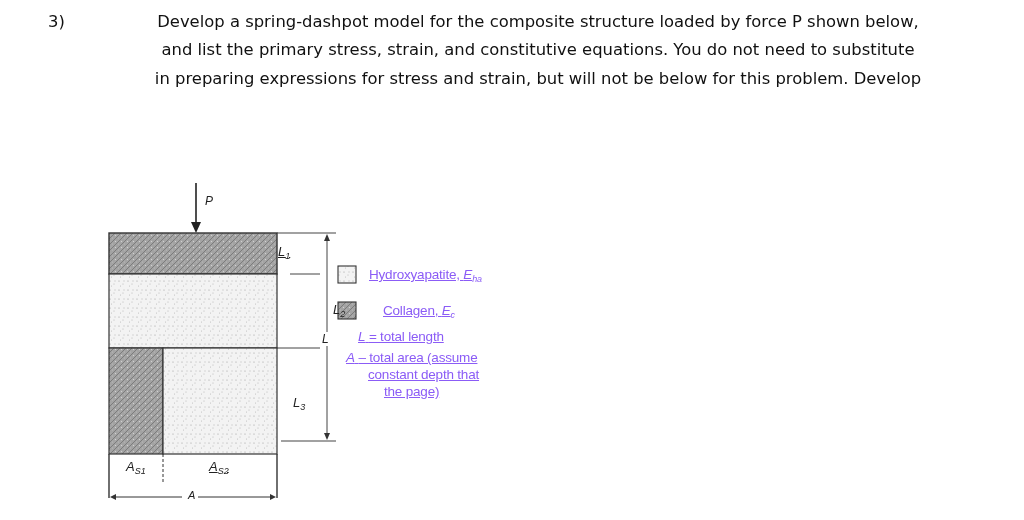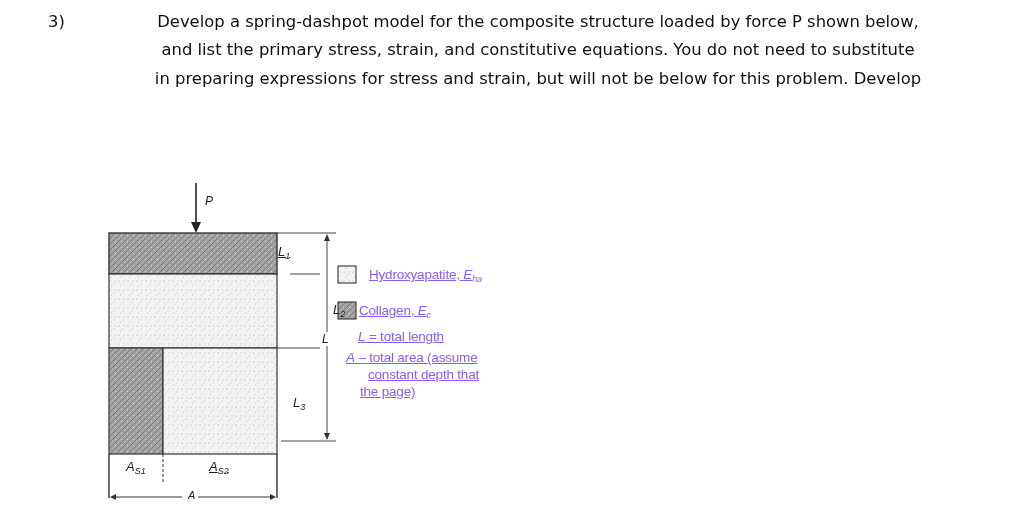--- a/index.html
+++ b/index.html
@@ -97,24 +97,24 @@
     <span>A</span><span class="sub">S1</span>
   </span>
   <span class="dim-label" style="left:209px;top:459px;text-decoration:underline;">
     <span>A</span><span class="sub">S2</span>
   </span>
   <span class="dim-label" style="left:186px;top:489px;font-size:11px;background:#fff;padding:0 2px;">A</span>
 
   <span class="legend-text" style="left:369px;top:267px;">
     <span>Hydroxyapatite, </span><i>E</i><span class="sub">ha</span>
   </span>
-  <span class="legend-text" style="left:359px;top:303px;">
+  <span class="legend-text" style="left:383px;top:303px;">
     <span>Collagen, </span><i>E</i><span class="sub">c</span>
   </span>
   <span class="legend-text" style="left:338px;top:329px;margin-left:20px;">
     <i>L</i> <span>= total length</span>
   </span>
   <span class="legend-text" style="left:346px;top:350px;">
     <i>A</i> <span>– total area (assume</span>
   </span>
   <span class="legend-text" style="left:368px;top:367px;">constant depth that</span>
-  <span class="legend-text" style="left:360px;top:384px;">the page)</span>
+  <span class="legend-text" style="left:384px;top:384px;">the page)</span>
 </div>
 
 </body></html>

